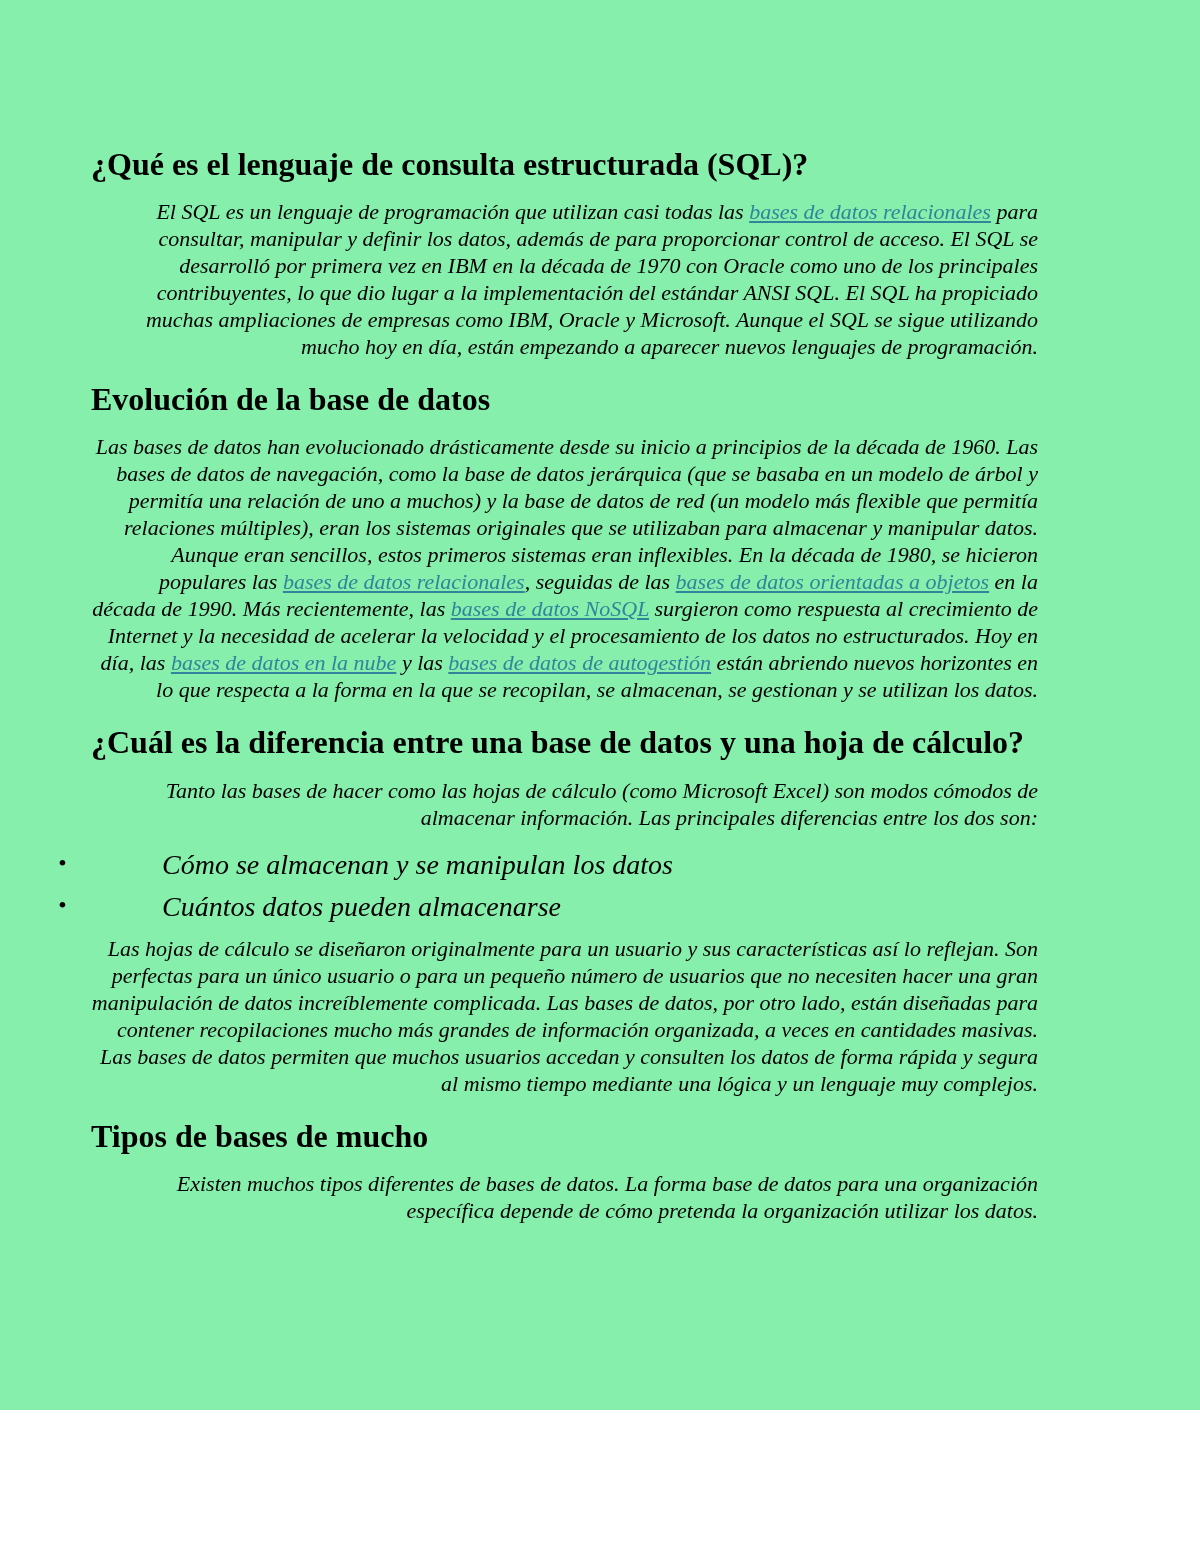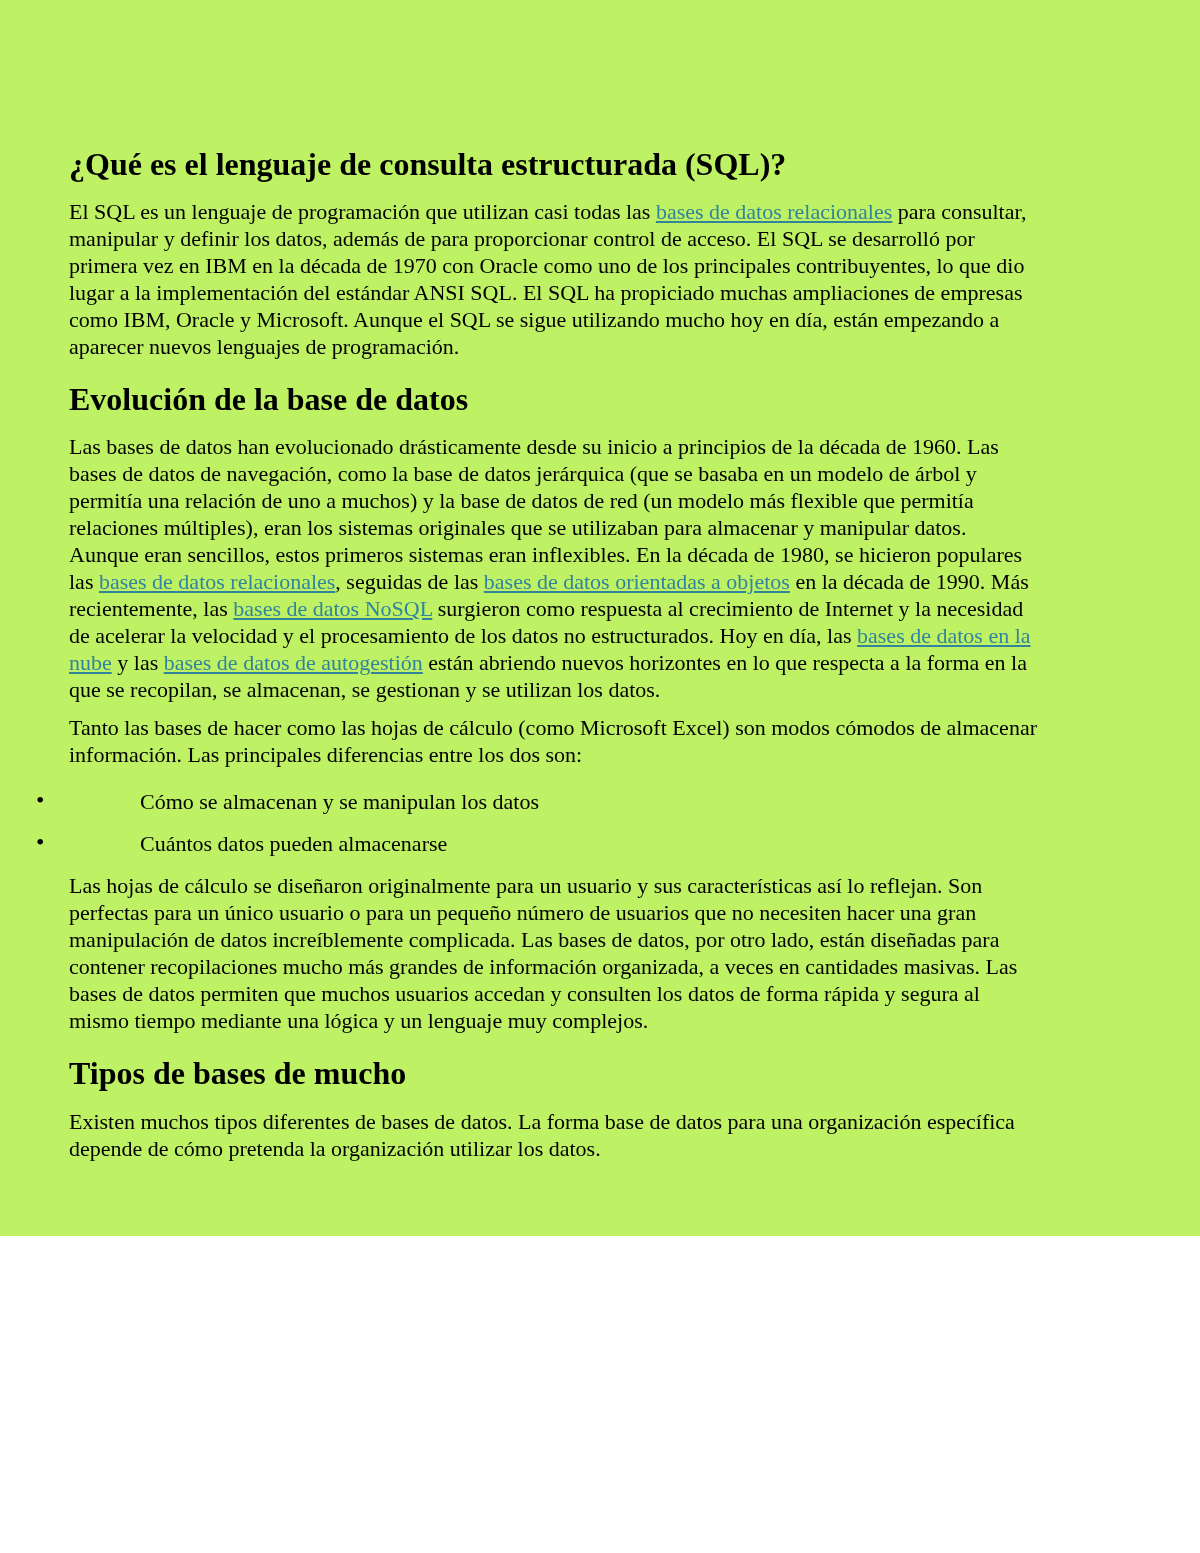--- a/index.html
+++ b/index.html
@@ -6,53 +6,55 @@
   html, body { background: #ffffff; }
   body {
     width: 1200px;
     height: 1553px;
     font-family: "Liberation Serif", "DejaVu Serif", serif;
     color: #000000;
     overflow: hidden;
   }
   .doc-page {
     width: 1200px;
-    height: 1236px;
-    background: #bef264;
-    padding: 143px 162px 0 69px;
+    height: 1410px;
+    background: #86efac;
+    padding: 143px 162px 0 91px;
   }
   .doc-heading {
     font-size: 32px;
     font-weight: bold;
     line-height: 1.35;
     color: #000000;
     margin: 0 0 12px 0;
   }
   .doc-heading.spaced-top { margin-top: 18px; }
   .doc-paragraph {
     font-size: 22px;
     line-height: 27px;
     margin: 0 0 11px 0;
-    text-align: left;
+    text-align: right;
+    font-style: italic;
   }
   .doc-paragraph a, .doc-link {
     color: #31849B;
     text-decoration: underline;
     cursor: pointer;
   }
   ul.doc-list {
     list-style: none;
     margin: 20px 0 14px 0;
   }
   ul.doc-list li {
     position: relative;
-    font-size: 22px;
+    font-size: 28px;
     line-height: 27px;
     padding-left: 71px;
     margin-bottom: 15px;
+    font-style: italic;
   }
   ul.doc-list li::before {
     content: "\2022";
     position: absolute;
     left: -33px;
     top: -1px;
     font-size: 24px;
     color: #000000;
   }
 </style>
@@ -62,20 +64,21 @@
 <div class="doc-page">
 
   <h2 class="doc-heading">¿Qué es el lenguaje de consulta estructurada (SQL)?</h2>
 
   <p class="doc-paragraph"><span>El SQL es un lenguaje de programación que utilizan casi todas las </span><a href="#" class="doc-link">bases de datos relacionales</a><span> para consultar, manipular y definir los datos, además de para proporcionar control de acceso. El SQL se desarrolló por primera vez en IBM en la década de 1970 con Oracle como uno de los principales contribuyentes, lo que dio lugar a la implementación del estándar ANSI SQL. El SQL ha propiciado muchas ampliaciones de empresas como IBM, Oracle y Microsoft. Aunque el SQL se sigue utilizando mucho hoy en día, están empezando a aparecer nuevos lenguajes de programación.</span></p>
 
   <h2 class="doc-heading spaced-top">Evolución de la base de datos</h2>
 
   <p class="doc-paragraph"><span>Las bases de datos han evolucionado drásticamente desde su inicio a principios de la década de 1960. Las bases de datos de navegación, como la base de datos jerárquica (que se basaba en un modelo de árbol y permitía una relación de uno a muchos) y la base de datos de red (un modelo más flexible que permitía relaciones múltiples), eran los sistemas originales que se utilizaban para almacenar y manipular datos. Aunque eran sencillos, estos primeros sistemas eran inflexibles. En la década de 1980, se hicieron populares las </span><a href="#" class="doc-link">bases de datos relacionales</a><span>, seguidas de las </span><a href="#" class="doc-link">bases de datos orientadas a objetos</a><span> en la década de 1990. Más recientemente, las </span><a href="#" class="doc-link">bases de datos NoSQL</a><span> surgieron como respuesta al crecimiento de Internet y la necesidad de acelerar la velocidad y el procesamiento de los datos no estructurados. Hoy en día, las </span><a href="#" class="doc-link">bases de datos en la nube</a><span> y las </span><a href="#" class="doc-link">bases de datos de autogestión</a><span> están abriendo nuevos horizontes en lo que respecta a la forma en la que se recopilan, se almacenan, se gestionan y se utilizan los datos.</span></p>
 
+  <h2 class="doc-heading spaced-top">¿Cuál es la diferencia entre una base de datos y una hoja de cálculo?</h2>
 
   <p class="doc-paragraph"><span>Tanto las bases de hacer como las hojas de cálculo (como Microsoft Excel) son modos cómodos de almacenar información. Las principales diferencias entre los dos son:</span></p>
 
   <ul class="doc-list">
     <li>Cómo se almacenan y se manipulan los datos</li>
     <li>Cuántos datos pueden almacenarse</li>
   </ul>
 
   <p class="doc-paragraph"><span>Las hojas de cálculo se diseñaron originalmente para un usuario y sus características así lo reflejan. Son perfectas para un único usuario o para un pequeño número de usuarios que no necesiten hacer una gran manipulación de datos increíblemente complicada. Las bases de datos, por otro lado, están diseñadas para contener recopilaciones mucho más grandes de información organizada, a veces en cantidades masivas. Las bases de datos permiten que muchos usuarios accedan y consulten los datos de forma rápida y segura al mismo tiempo mediante una lógica y un lenguaje muy complejos.</span></p>
 

